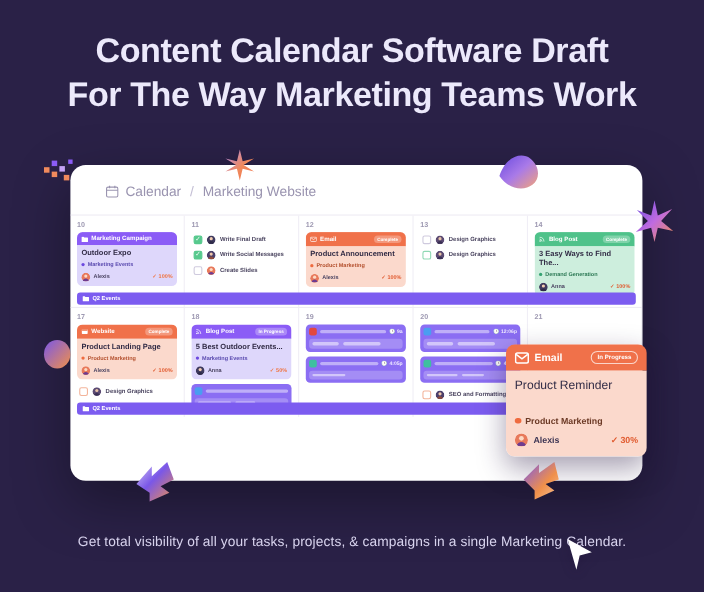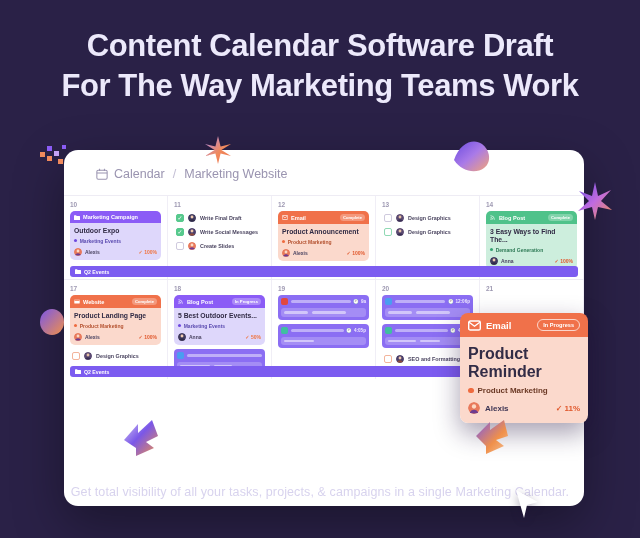--- a/index.html
+++ b/index.html
@@ -38,21 +38,21 @@
 
   
   .stage {
     position: absolute;
     left: 0; top: 130px;
     width: 640px; height: 330px;
   }
   .app-card {
     position: absolute;
     left: 64px; top: 20px;
-    width: 520px; height: 356px;
+    width: 520px; height: 287px;
     background: #ffffff;
     border-radius: 14px;
     box-shadow: 0 18px 50px rgba(0,0,0,.35);
     overflow: hidden;
   }
 
   
   .breadcrumb {
     display: flex; align-items: center;
     gap: 6px;
@@ -196,21 +196,21 @@
     padding: 6px 8px;
   }
   .fc-head-l { display:flex; align-items:center; gap:5px; }
   .fc-type { color:#fff; font-size:9.5px; font-weight:700; }
   .fc-badge {
     color:#fff; font-size:5.6px; font-weight:700;
     border:1px solid rgba(255,255,255,.7);
     border-radius: 8px; padding: 2px 5px; white-space:nowrap;
   }
   .fc-body { background:#fbd9cc; padding: 8px 8px 9px 8px; }
-  .fc-title { font-size:16px; font-weight:700; color:#322c46; margin-bottom:5px; }
+  .fc-title { font-size:11px; font-weight:400; color:#322c46; margin-bottom:21px; }
   .fc-tag { display:flex; align-items:center; gap:4px; font-size:8px; font-weight:600; color:#6c3a26; margin-bottom:7px; }
   .fc-tag .dot { width:5.5px; height:5.5px; border-radius:50%; background:#ef6b3f; }
   .fc-foot { display:flex; align-items:center; justify-content:space-between; }
   .fc-foot-l { display:flex; align-items:center; gap:5px; }
   .fc-name { font-size:8px; font-weight:700; color:#3d3554; }
   .fc-pct { font-size:8px; font-weight:700; color:#e0582c; display:flex; gap:2px; align-items:center; }
   .fc-avatar { width:12px; height:12px; border-radius:50%; }
 
   .cursor {
     position:absolute; left: 512px; top: 358px;
@@ -685,21 +685,21 @@
         <span class="fc-foot-l">
           <svg class="fc-avatar" viewBox="0 0 20 20">
               <circle cx="10" cy="10" r="10" fill="#e8795b"></circle>
               <circle cx="10" cy="7.5" r="3.6" fill="#fcd9c4"></circle>
               <path d="M2.6 19c1.2-4.2 4.2-6 7.4-6s6.2 1.8 7.4 6z" fill="#6e3b8f"></path>
             </svg>
           <span class="fc-name">Alexis</span>
         </span>
         <span class="fc-pct">
           <span>✓</span>
-          <span>11%</span>
+          <span>30%</span>
         </span>
       </div>
     </div>
   </div>
 
   <svg class="cursor" width="30" height="40" viewBox="0 0 30 40">
     <path d="M4 2 L26 14 L15 17 L12 30 Z" fill="#ffffff"></path>
   </svg>
 
   <svg class="deco front" style="left:118px;top:288px;" width="46" height="44" viewBox="0 0 46 44">

